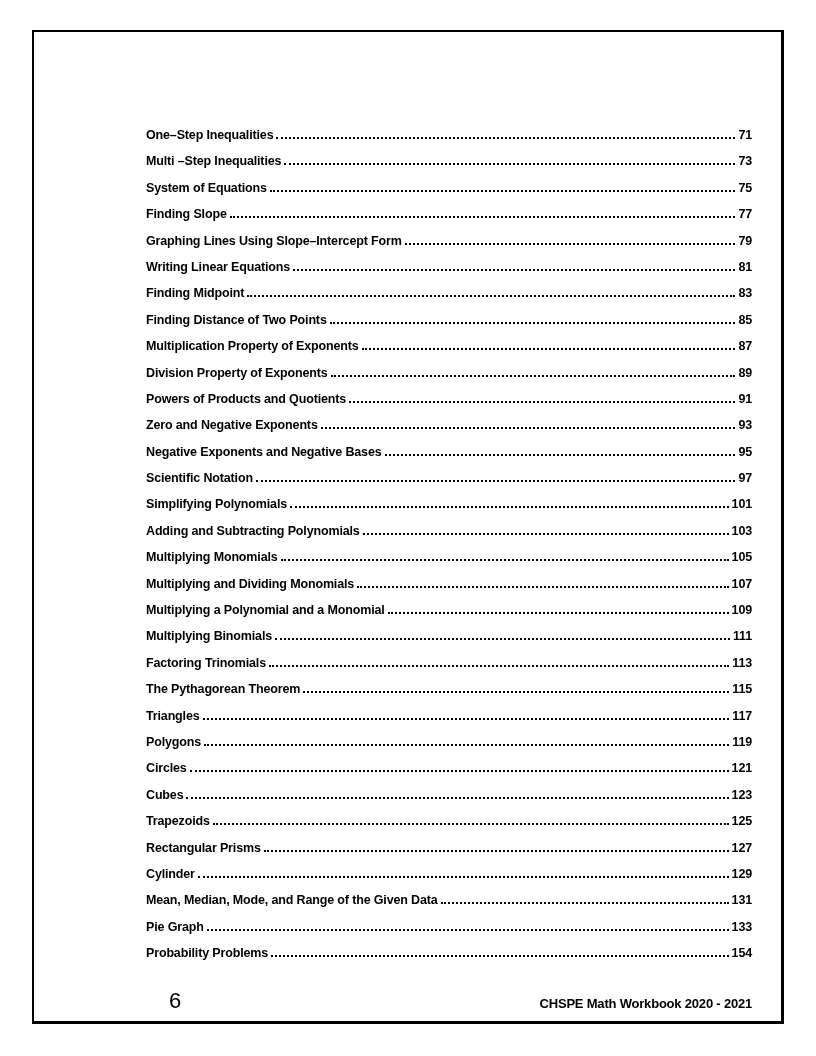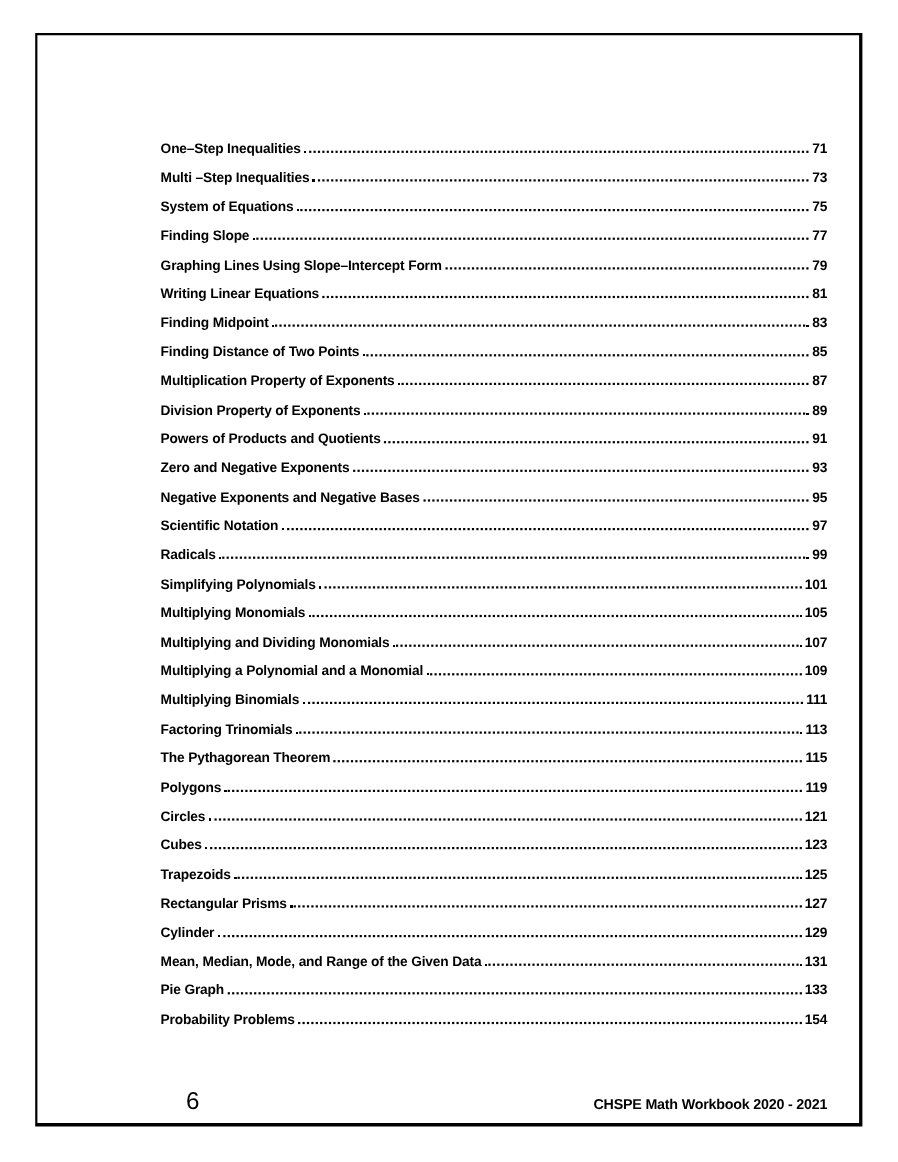--- a/index.html
+++ b/index.html
@@ -150,30 +150,30 @@
         <span class="toc-title">Negative Exponents and Negative Bases</span>
         <span class="toc-leader"></span>
         <span class="toc-page">95</span>
       </div>
       <div class="toc-row">
         <span class="toc-title">Scientific Notation</span>
         <span class="toc-leader"></span>
         <span class="toc-page">97</span>
       </div>
       <div class="toc-row">
-        <span class="toc-title">Radicals</span>
-        <span class="toc-leader"></span>
-        <span class="toc-page">99</span>
-      </div>
-      <div class="toc-row">
         <span class="toc-title">Simplifying Polynomials</span>
         <span class="toc-leader"></span>
         <span class="toc-page">101</span>
       </div>
       <div class="toc-row">
+        <span class="toc-title">Adding and Subtracting Polynomials</span>
+        <span class="toc-leader"></span>
+        <span class="toc-page">103</span>
+      </div>
+      <div class="toc-row">
         <span class="toc-title">Multiplying Monomials</span>
         <span class="toc-leader"></span>
         <span class="toc-page">105</span>
       </div>
       <div class="toc-row">
         <span class="toc-title">Multiplying and Dividing Monomials</span>
         <span class="toc-leader"></span>
         <span class="toc-page">107</span>
       </div>
       <div class="toc-row">
@@ -188,20 +188,25 @@
       </div>
       <div class="toc-row">
         <span class="toc-title">Factoring Trinomials</span>
         <span class="toc-leader"></span>
         <span class="toc-page">113</span>
       </div>
       <div class="toc-row">
         <span class="toc-title">The Pythagorean Theorem</span>
         <span class="toc-leader"></span>
         <span class="toc-page">115</span>
+      </div>
+      <div class="toc-row">
+        <span class="toc-title">Triangles</span>
+        <span class="toc-leader"></span>
+        <span class="toc-page">117</span>
       </div>
       <div class="toc-row">
         <span class="toc-title">Polygons</span>
         <span class="toc-leader"></span>
         <span class="toc-page">119</span>
       </div>
       <div class="toc-row">
         <span class="toc-title">Circles</span>
         <span class="toc-leader"></span>
         <span class="toc-page">121</span>

